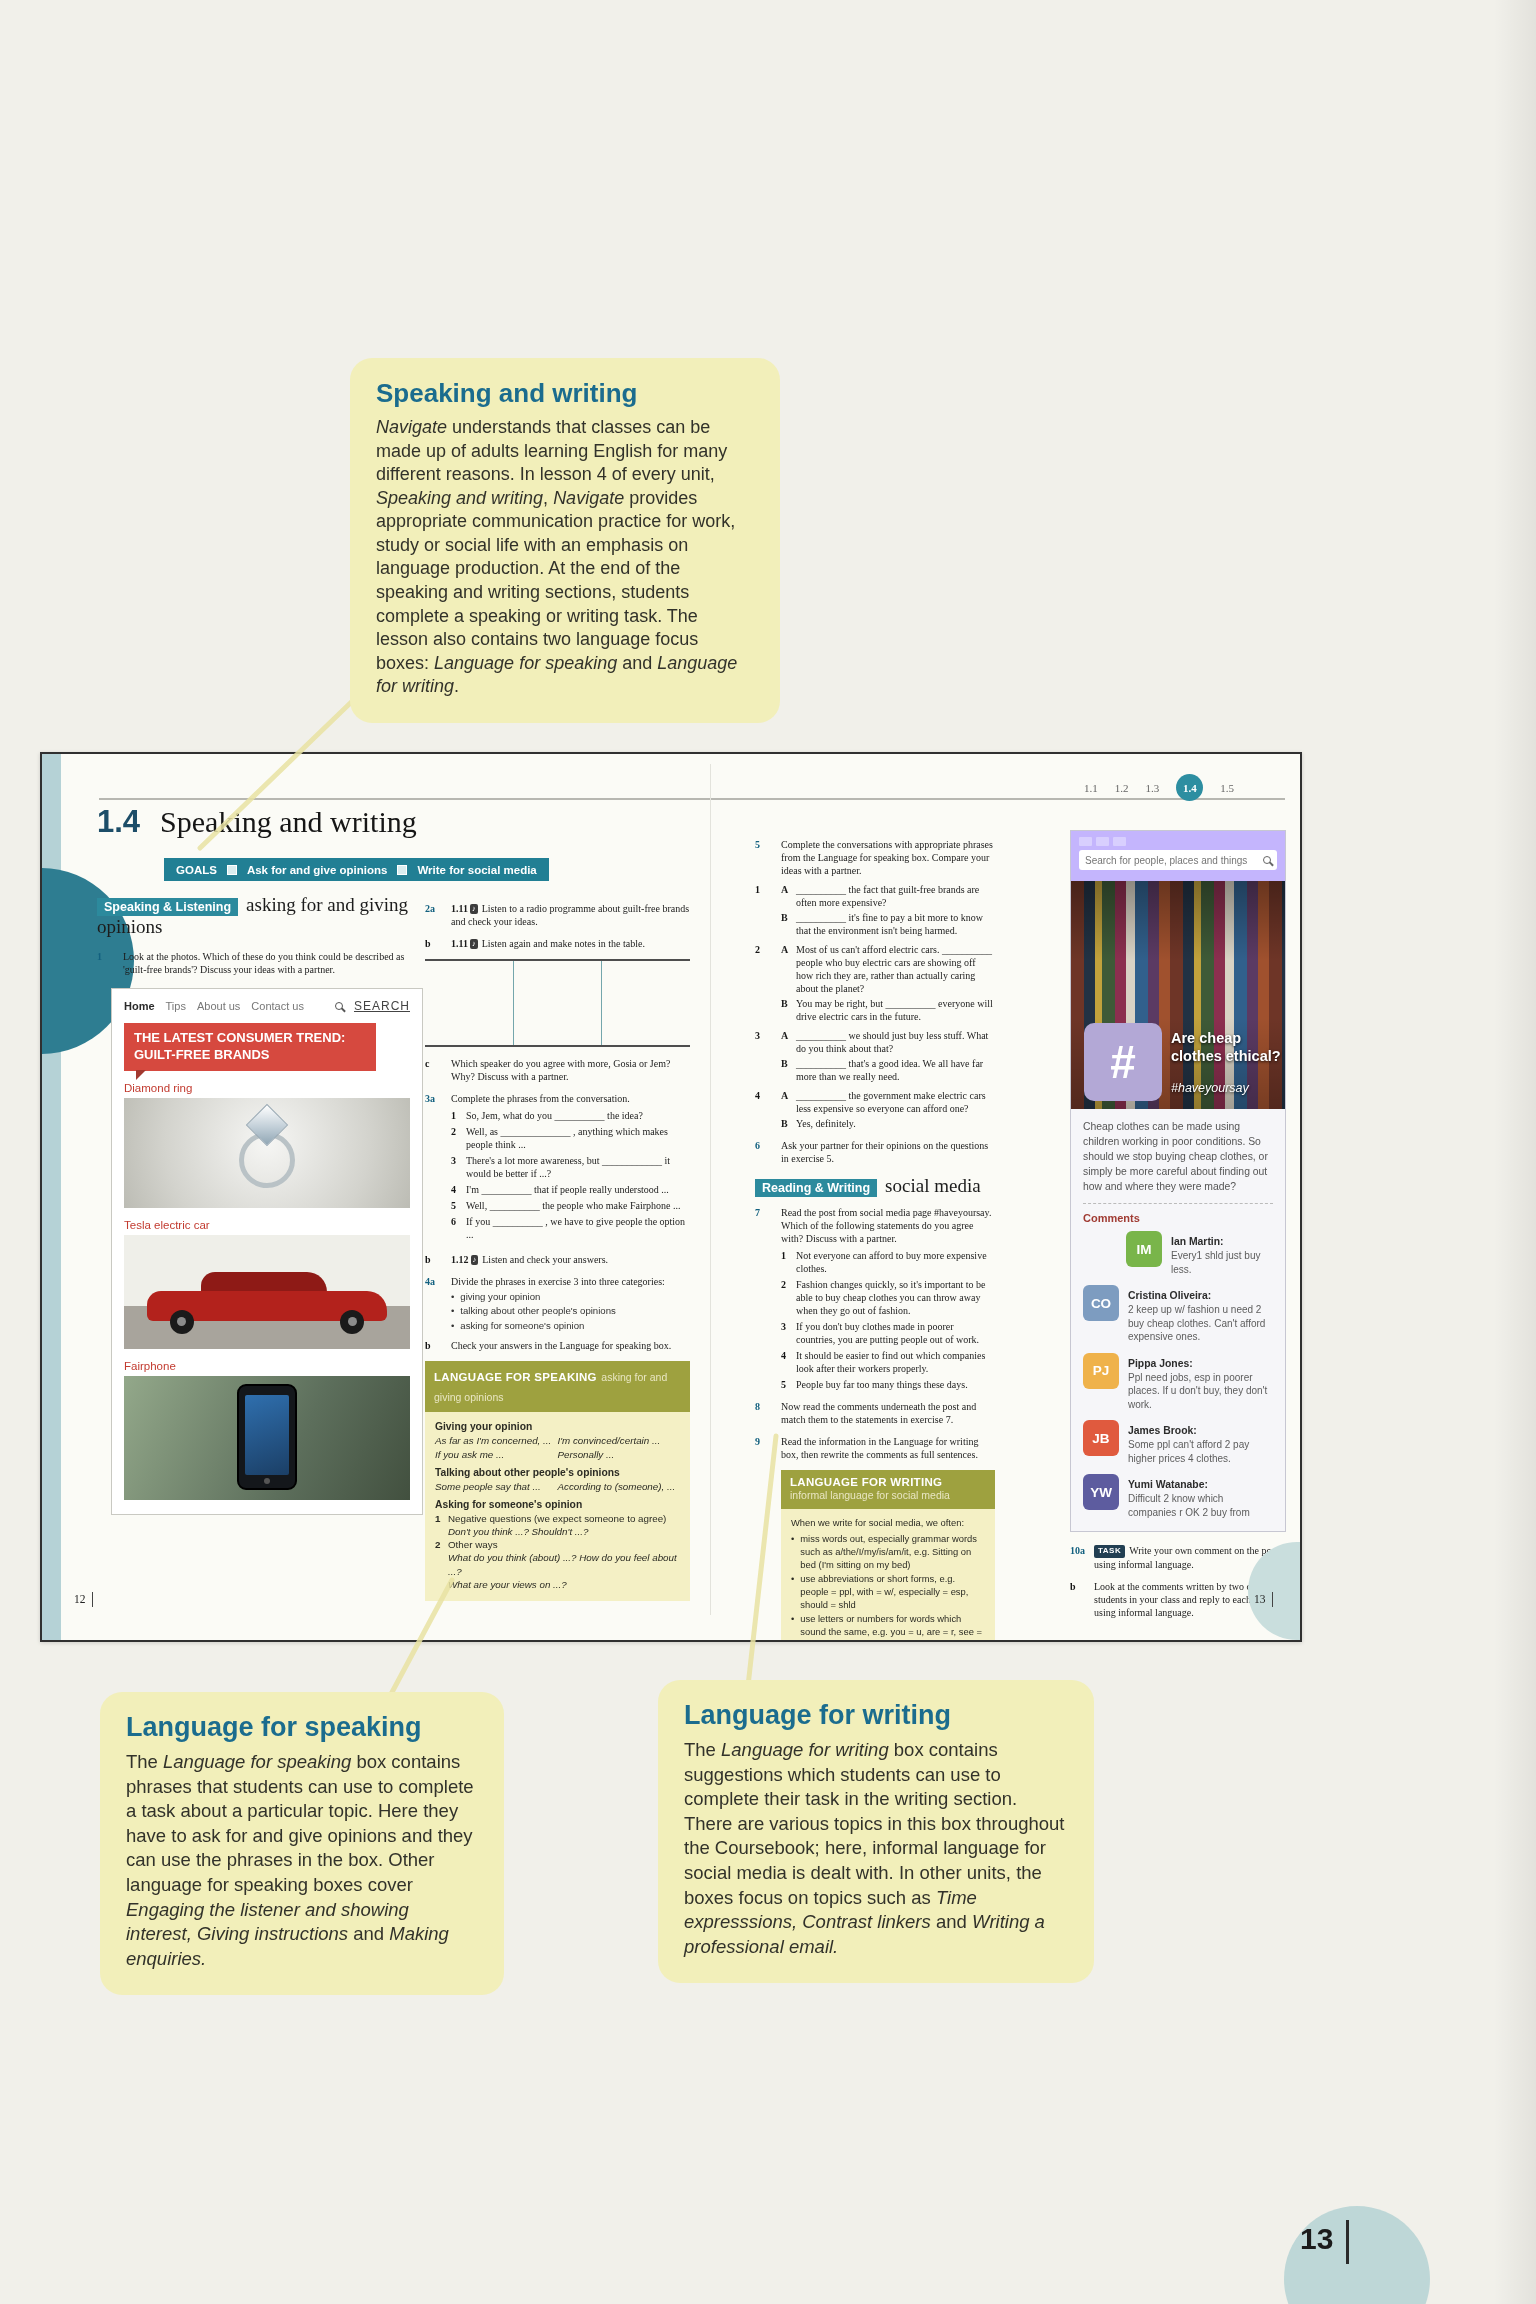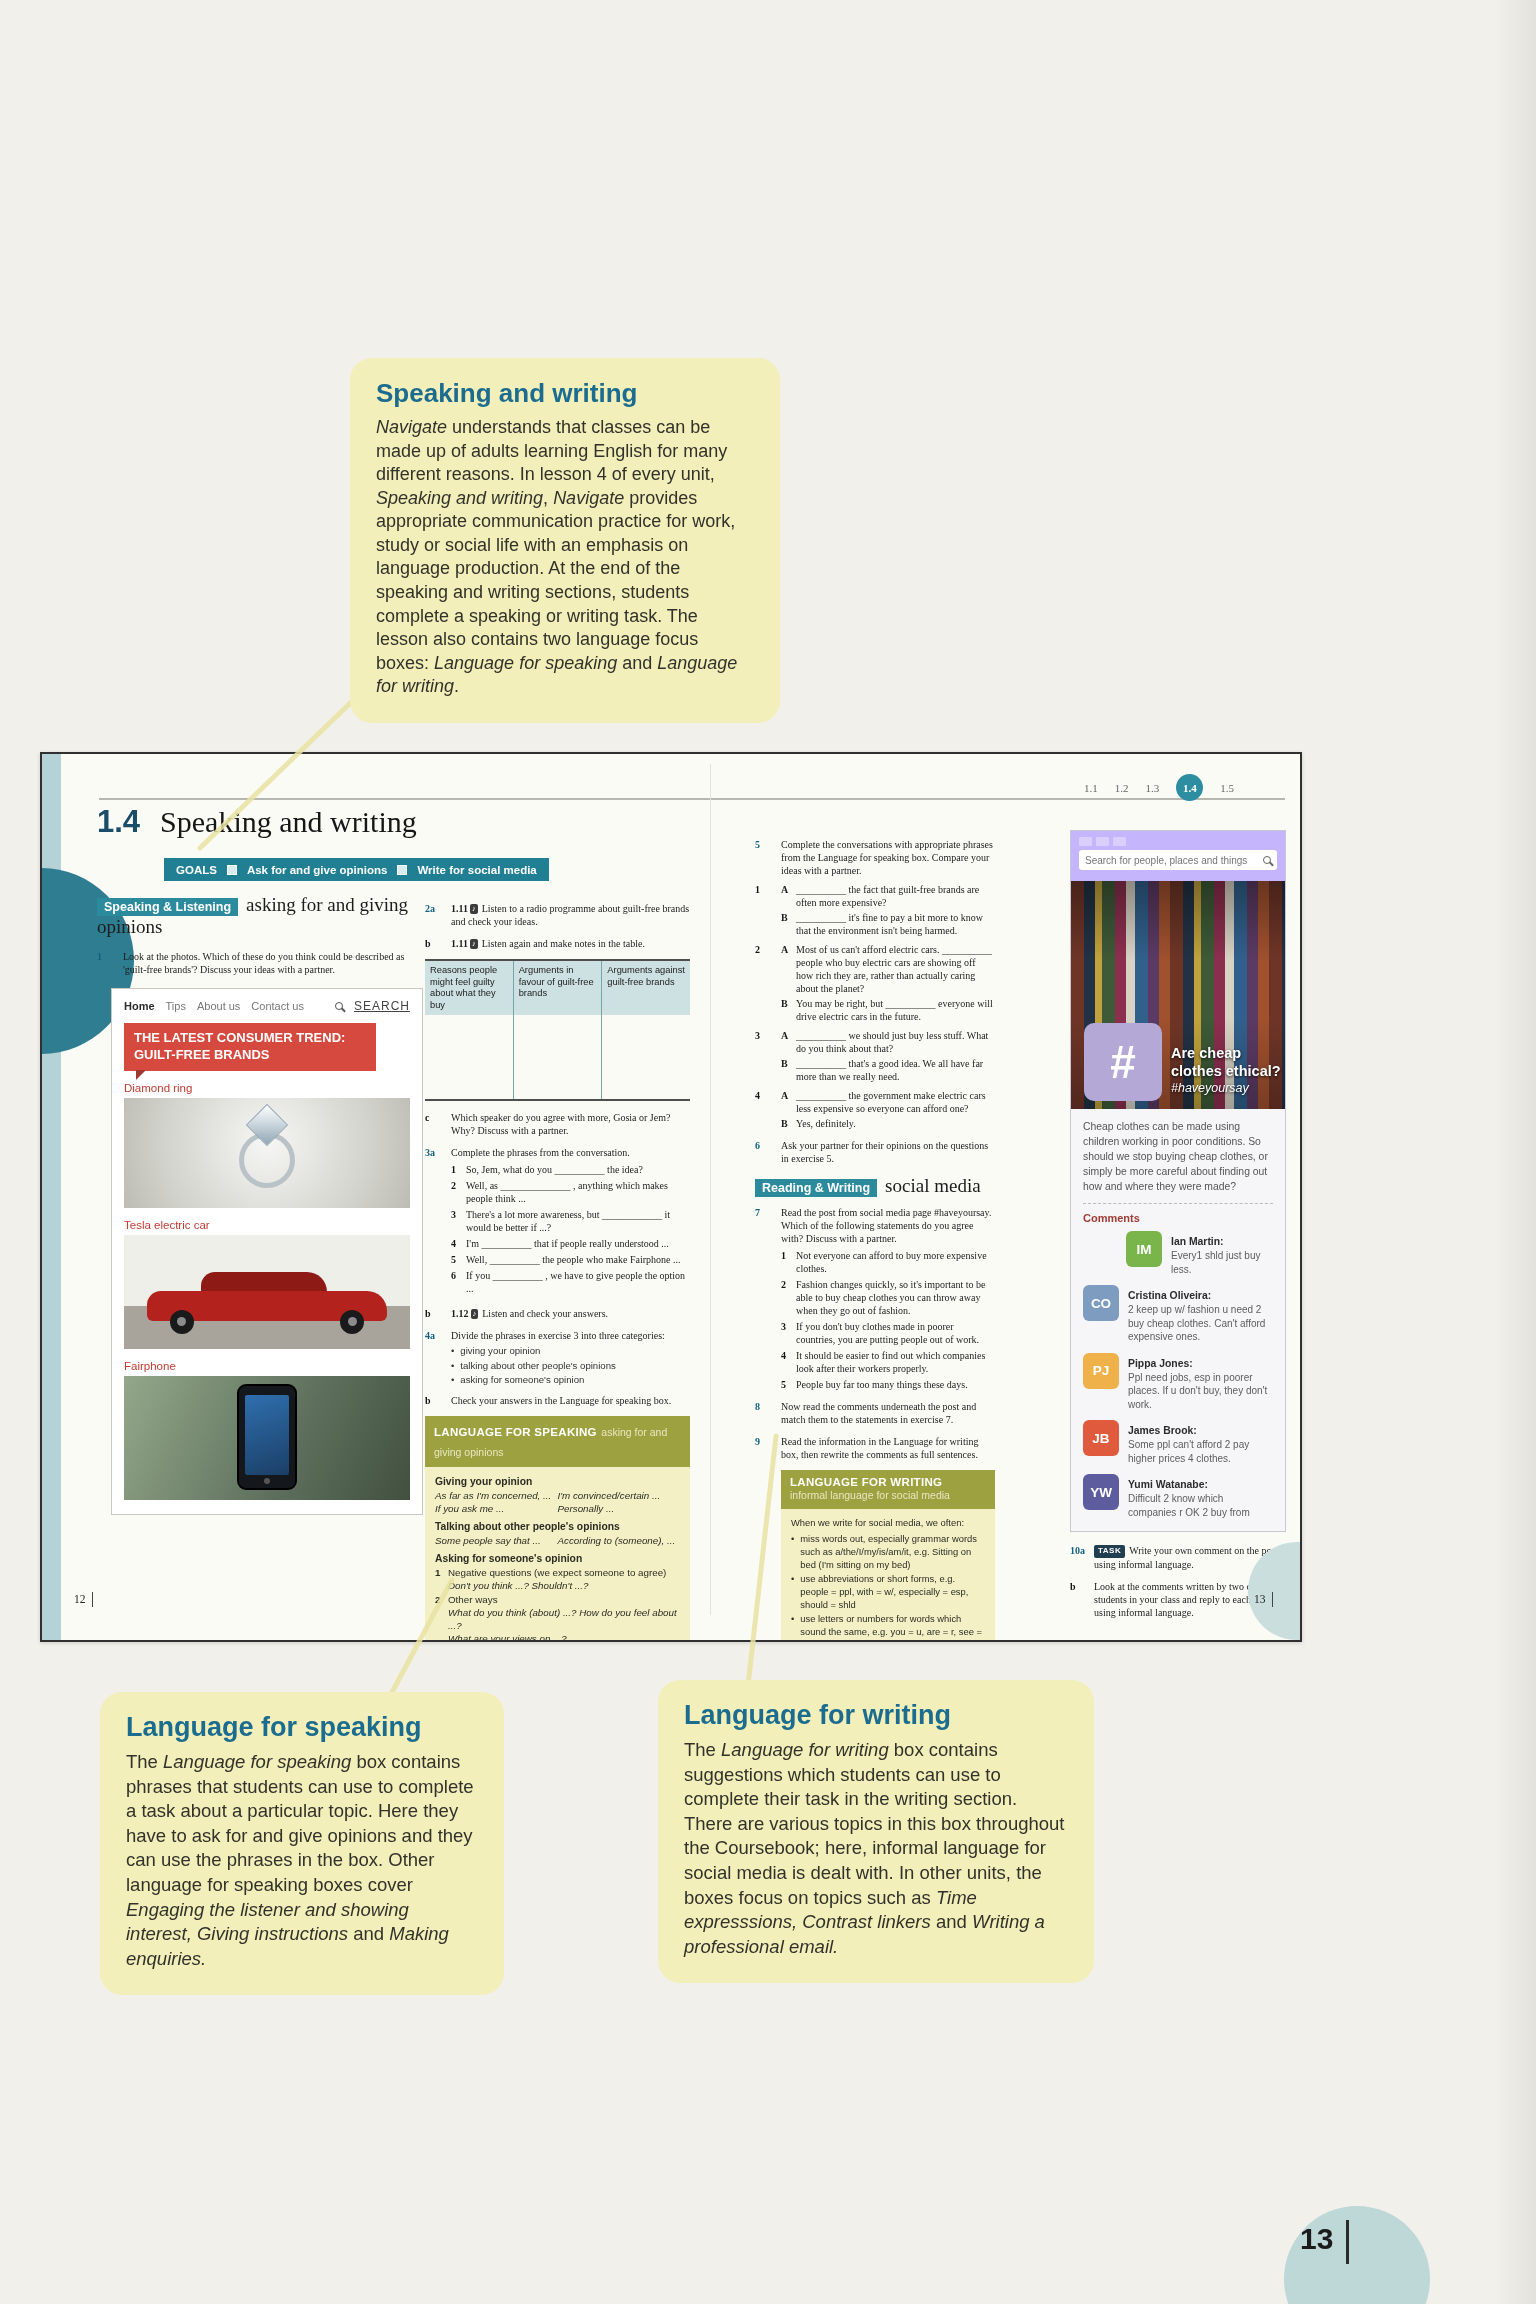--- a/index.html
+++ b/index.html
@@ -148,21 +148,21 @@
   .fb-photo { position:relative; height:228px;
       background:
         linear-gradient(180deg, rgba(0,0,0,.35), rgba(0,0,0,0) 35%),
         linear-gradient(0deg, rgba(0,0,0,.25), rgba(0,0,0,0) 40%),
         repeating-linear-gradient(90deg,#6e3527 0 13px,#223244 13px 24px,#c2a23c 24px 31px,#3e5a37 31px 44px,#8c2f4f 44px 55px,#d9d3c5 55px 64px,#31608c 64px 77px,#5b3a63 77px 88px,#a0512e 88px 99px); }
   .hash-av { position:absolute; left:13px; bottom:8px; width:78px; height:78px; background:#b3a8d6; border-radius:10px;
              display:flex; align-items:center; justify-content:center; color:#fff; font-size:46px; font-weight:bold; }
   .headline { position:absolute; left:100px; bottom:14px; width:112px; color:#fff;
               text-shadow:0 1px 3px rgba(0,0,0,.85); }
   .headline .h1, .headline .h2 { font-size:14.5px; font-weight:bold; line-height:1.2; }
-  .headline .hsh { font-size:12.5px; font-style:italic; margin-top:1px; }
+  .headline .hsh { font-size:12.5px; font-style:italic; margin-top:16px; }
   .fb-body { padding:10px 12px 12px; }
   .post { font-size:10.4px; line-height:1.45; color:#555; border-bottom:1px dashed #bbb; padding-bottom:9px; }
   .cm-label { font-size:11px; font-weight:bold; color:#a03b33; margin:8px 0 7px; }
   .cmt { display:flex; gap:9px; margin-bottom:9px; }
   .av { flex:none; width:36px; height:36px; border-radius:6px; display:flex; align-items:center; justify-content:center;
         color:#fff; font-weight:bold; font-size:13.5px; }
   .c0{background:#79b54a;margin-left:43px;} .c1{background:#7d9cc0;} .c2{background:#efb24b;} .c3{background:#e05a3e;} .c4{background:#5d5c9f;}
   .cmt .nm { font-size:10.4px; font-weight:bold; color:#2c2c2c; }
   .cmt .tx { font-size:10px; color:#5d5d5d; line-height:1.35; }
   .task { display:inline-block; background:#223f52; color:#fff; font-size:8px; font-weight:bold;
@@ -272,25 +272,20 @@
       <div class="ex">
         <span class="n">2a</span>
         <span class="t"><span class="trk">1.11</span><span class="trk-ic">♪</span><span>Listen to a radio programme about guilt-free brands and check your ideas.</span></span>
       </div>
       <div class="ex">
         <span class="n sub">b</span>
         <span class="t"><span class="trk">1.11</span><span class="trk-ic">♪</span><span>Listen again and make notes in the table.</span></span>
       </div>
 
       <div class="ntable">
-        <div class="hrow">
-          <div class="hcell">Reasons people might feel guilty about what they buy</div>
-          <div class="hcell">Arguments in favour of guilt-free brands</div>
-          <div class="hcell">Arguments against guilt-free brands</div>
-        </div>
         <div class="brow">
           <div class="bcell"></div>
           <div class="bcell"></div>
           <div class="bcell"></div>
         </div>
       </div>
 
       <div class="ex">
         <span class="n sub">c</span>
         <span class="t">Which speaker do you agree with more, Gosia or Jem? Why? Discuss with a partner.</span>

